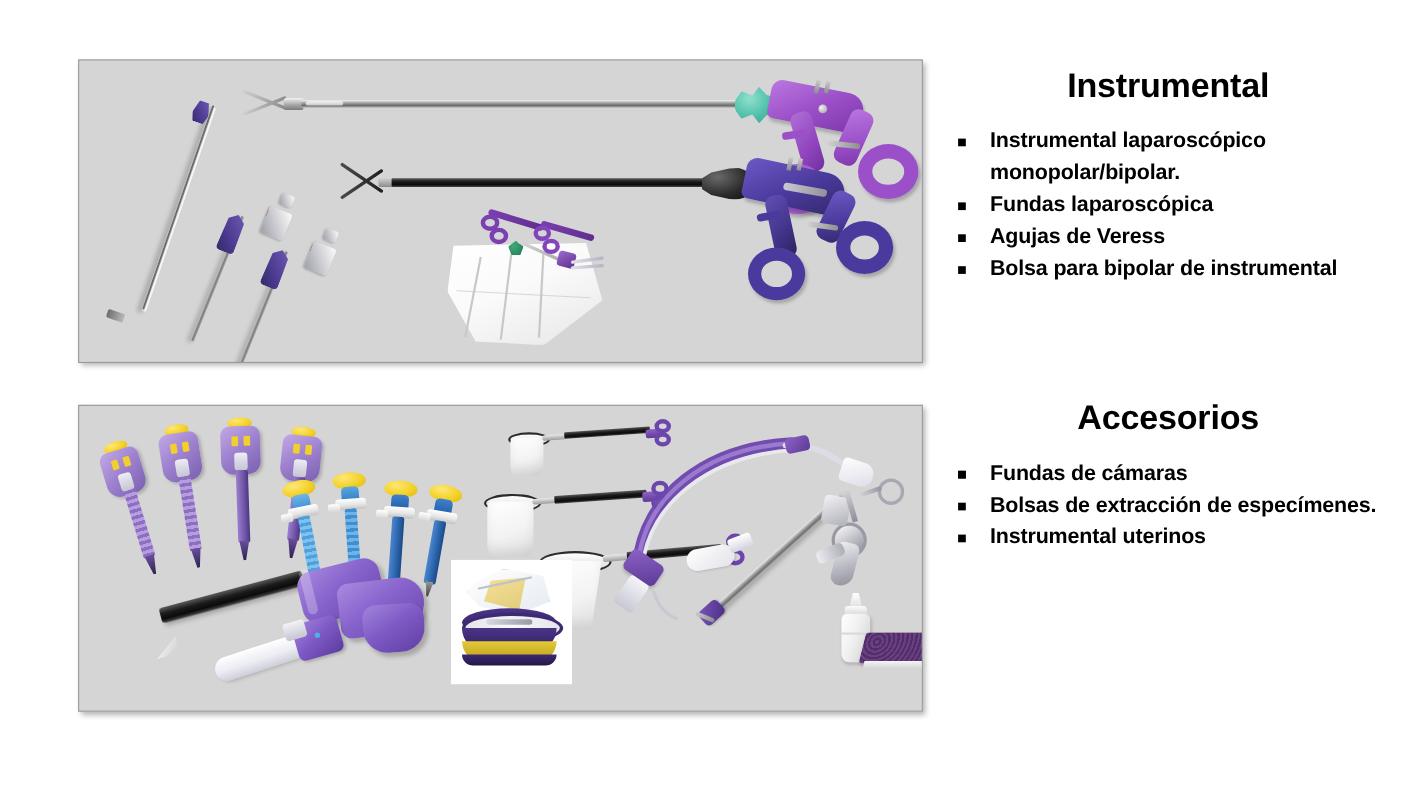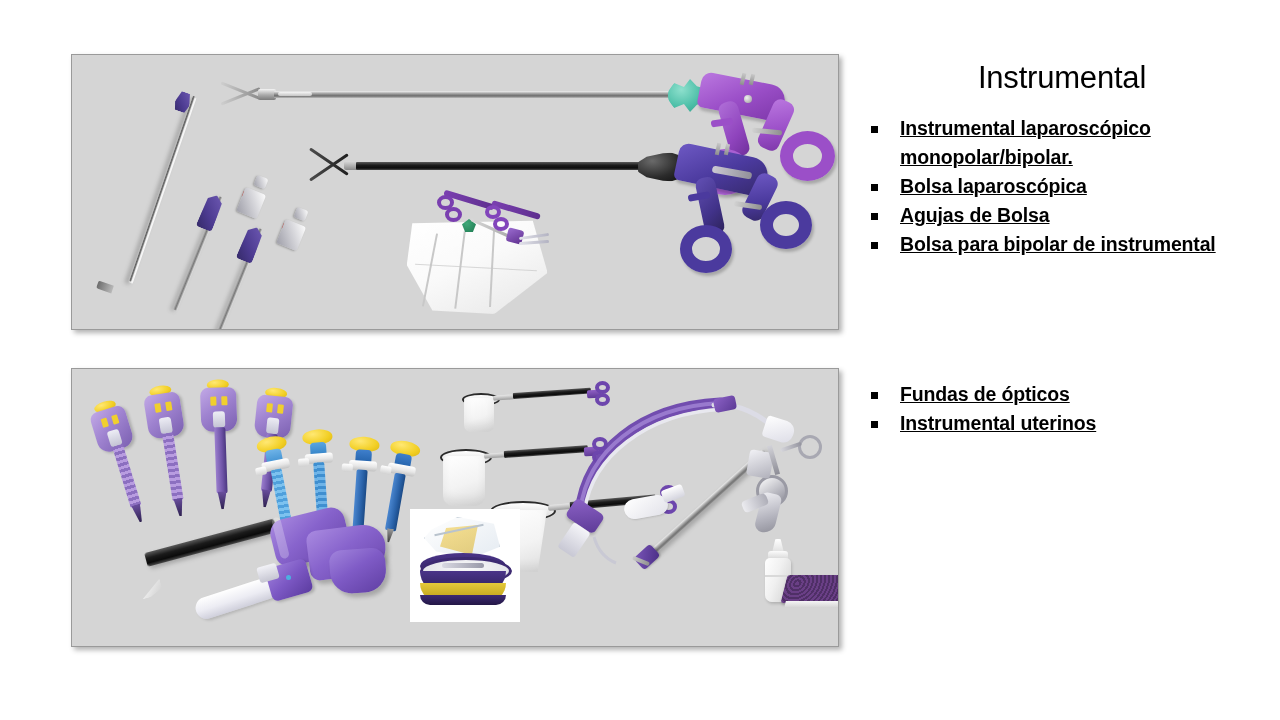--- a/index.html
+++ b/index.html
@@ -22,27 +22,27 @@
     background: #d5d5d5;
     border: 1px solid #9a9a9a;
     box-shadow: 3px 3px 5px rgba(0,0,0,0.30);
     overflow: hidden;
   }
 
   
   .text-col { position: absolute; }
   .section-title {
     font-size: 31px;
-    font-weight: normal;
+    font-weight: bold;
     color: #000000;
     text-align: center;
     letter-spacing: -0.2px;
     white-space: nowrap;
   }
-  .bullet-list { list-style: none; margin: 0; padding: 0; text-decoration: underline; }
+  .bullet-list { list-style: none; margin: 0; padding: 0; }
   .bullet-item {
     position: relative;
     font-size: 19.5px;
     font-weight: bold;
     color: #000000;
     line-height: 29px;
     padding-left: 38px;
     letter-spacing: -0.15px;
   }
   .bullet-mark {
@@ -597,40 +597,45 @@
 
 <div class="text-col" style="left:862px; top:60px; width:400px;">
   <div class="section-title">Instrumental</div>
   <ul class="bullet-list" style="margin-top:18px;">
     <li class="bullet-item">
       <span class="bullet-mark"></span>
       <span>Instrumental laparoscópico monopolar/bipolar.</span>
     </li>
     <li class="bullet-item">
       <span class="bullet-mark"></span>
-      <span>Bolsa laparoscópica</span>
-    </li>
-    <li class="bullet-item">
-      <span class="bullet-mark"></span>
-      <span>Agujas de Bolsa</span>
+      <span>Fundas laparoscópica</span>
+    </li>
+    <li class="bullet-item">
+      <span class="bullet-mark"></span>
+      <span>Agujas de Veress</span>
     </li>
     <li class="bullet-item">
       <span class="bullet-mark"></span>
       <span>Bolsa para bipolar de instrumental</span>
     </li>
   </ul>
 </div>
 
 <div class="text-col" style="left:862px; top:362px; width:400px;">
+  <div class="section-title">Accesorios</div>
   <ul class="bullet-list" style="margin-top:18px;">
     <li class="bullet-item">
       <span class="bullet-mark"></span>
     </li>
     <li class="bullet-item">
       <span class="bullet-mark"></span>
-      <span>Fundas de ópticos</span>
+      <span>Fundas de cámaras</span>
+    </li>
+    <li class="bullet-item">
+      <span class="bullet-mark"></span>
+      <span>Bolsas de extracción de especímenes.</span>
     </li>
     <li class="bullet-item">
       <span class="bullet-mark"></span>
       <span>Instrumental uterinos</span>
     </li>
   </ul>
 </div>
 
 </body></html>

